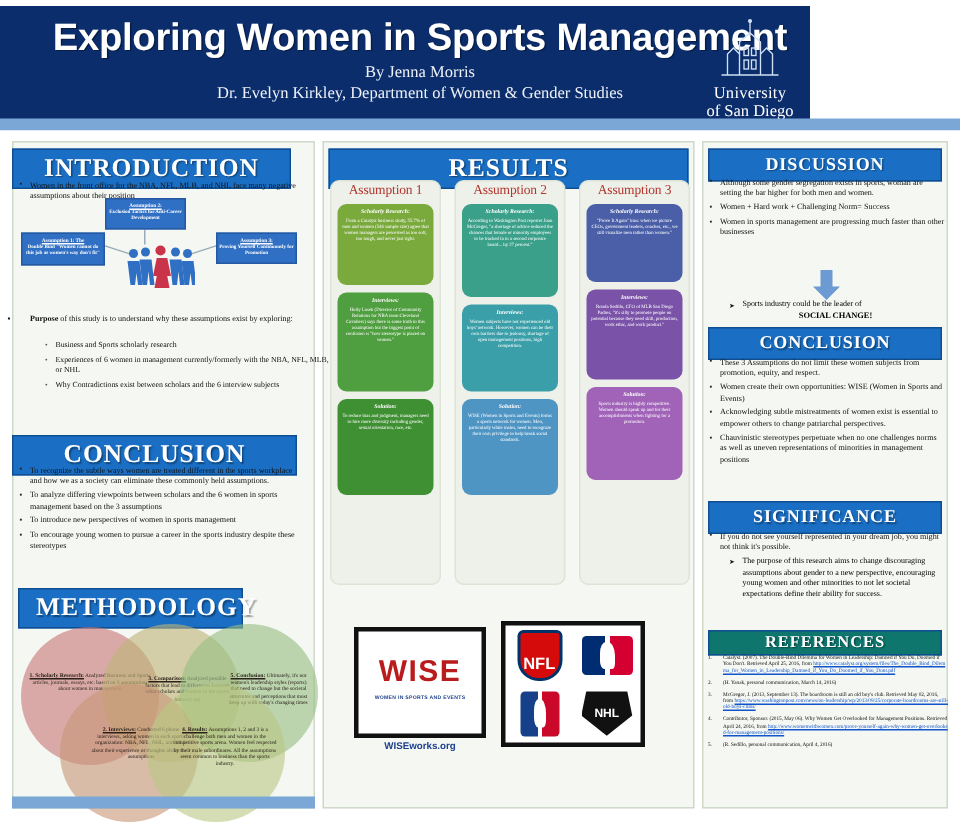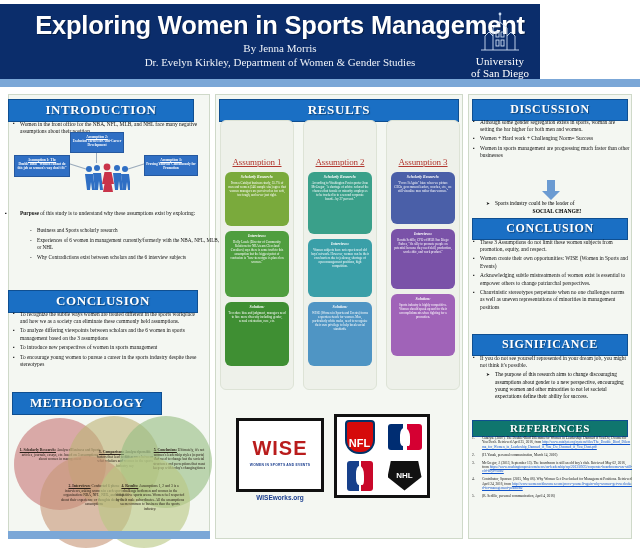--- a/index.html
+++ b/index.html
@@ -81,21 +81,21 @@
   .banner {
     background: #1a6fc4;
     color: #ffffff;
     text-align: center;
     font-family: "Liberation Serif", serif;
     font-weight: bold;
     letter-spacing: 0.6px;
     border: 1px solid #0f4f91;
     text-shadow: 1px 1px 1px rgba(0,0,0,0.4);
   }
-  .banner.big { font-size: 13px; padding: 2px 0 3px; }
+  .banner.big { font-size: 17px; padding: 2px 11px 3px; }
   .banner.mid { font-size: 12px; padding: 2px 0 3px; }
   .banner.sm  { font-size: 11px; padding: 1px 0 2px; }
 
   
   .body-txt { font-size: 5.4px; line-height: 7.4px; color: #111; }
   ul.bl { list-style: none; }
   ul.bl > li {
     position: relative;
     padding-left: 8px;
     margin: 2.5px 0;
@@ -204,21 +204,21 @@
     background: #eef1ea;
     border: 1px solid #dde3d6;
     border-radius: 6px;
   }
   #acol1 { left: 220px; }
   #acol2 { left: 303px; }
   #acol3 { left: 386px; }
   .acol-title {
     text-align: center; color: #b2372f;
     font-size: 9px; font-weight: normal;
-    padding-top: 36px; letter-spacing: -0.1px; text-decoration: underline;
+    letter-spacing: -0.1px;
   }
   .rbox {
     margin: 5px 4px 0;
     border-radius: 6px;
     padding: 3px 3px 4px;
     color: #ffffff;
     text-align: center;
     font-size: 3.2px; line-height: 4.1px;
     overflow: hidden;
   }

